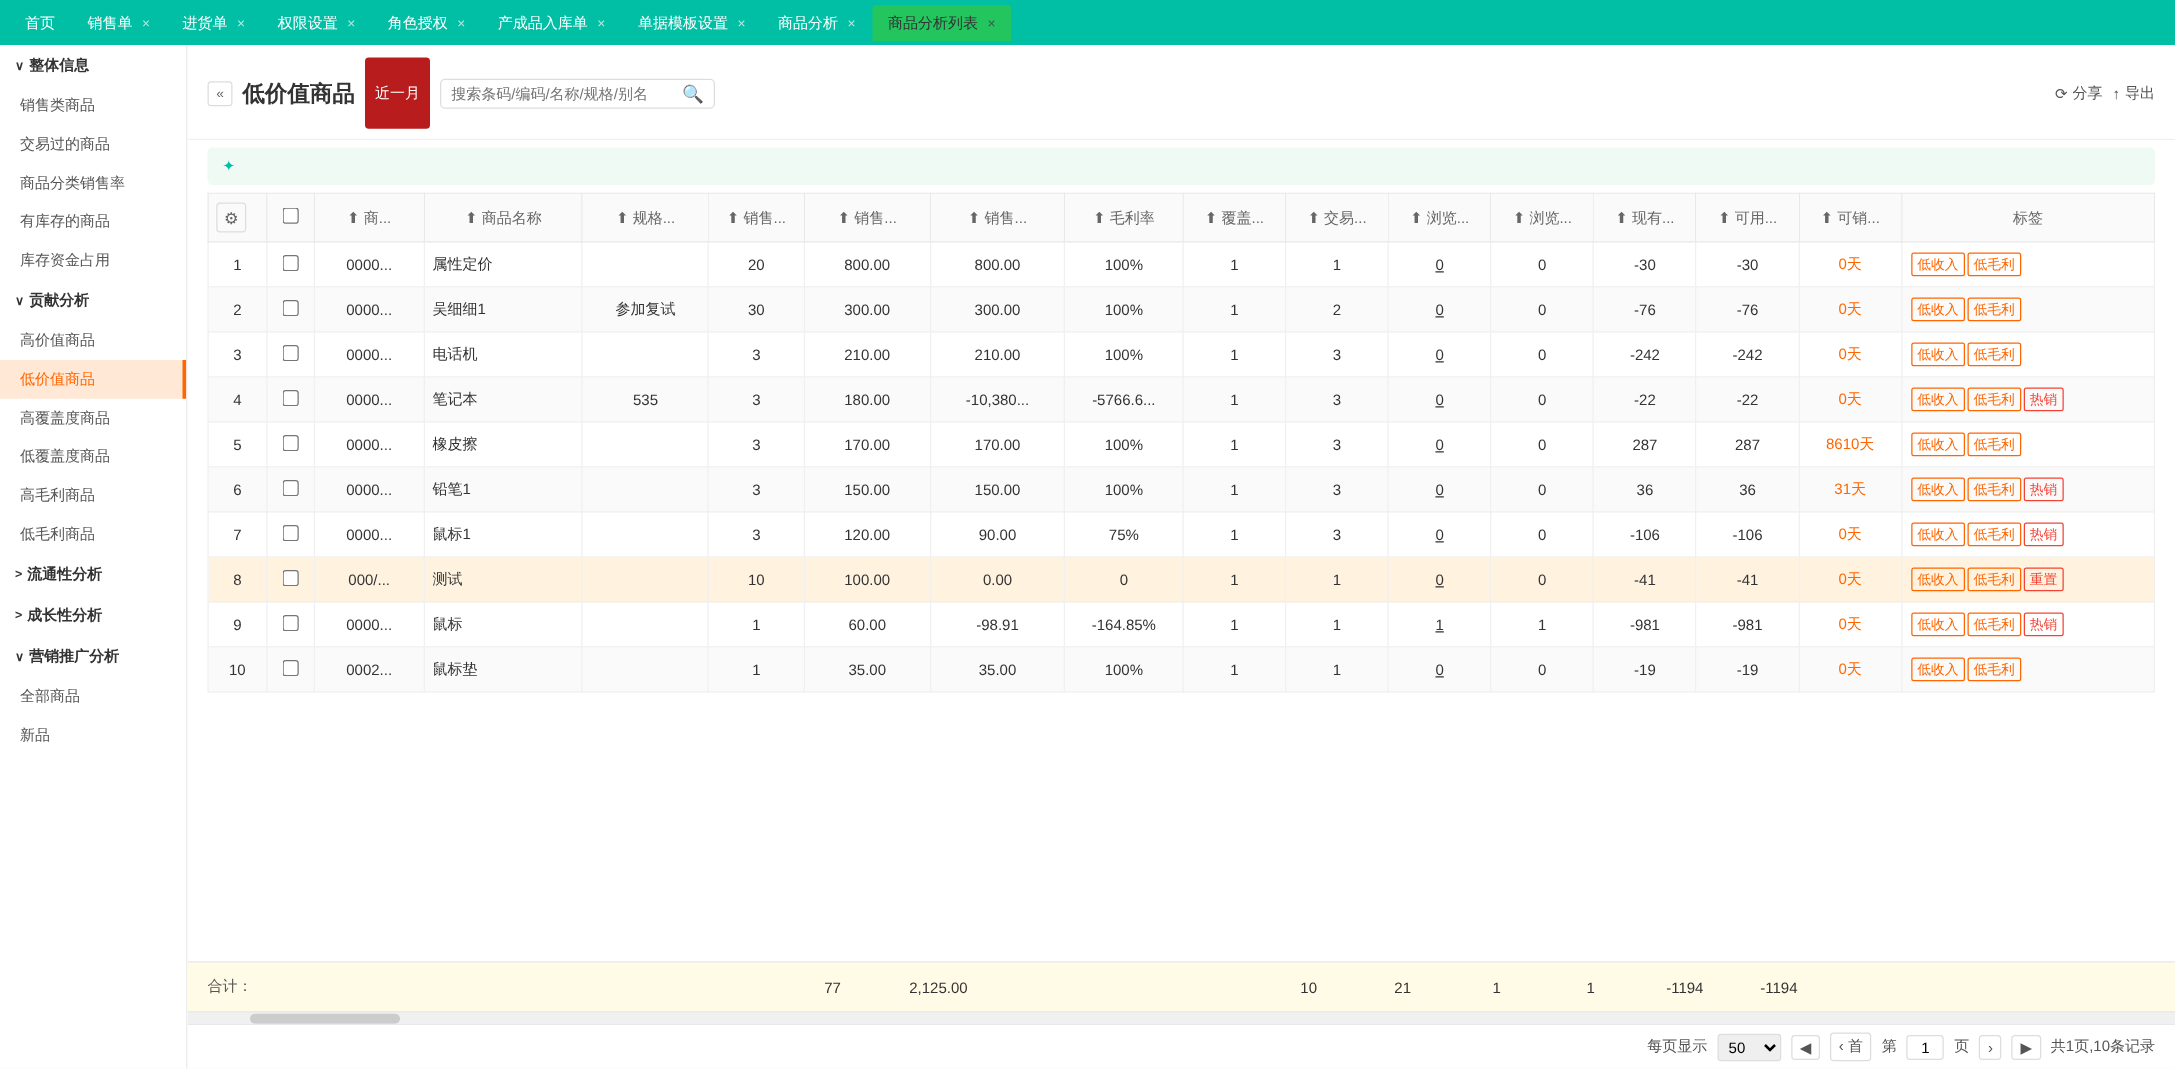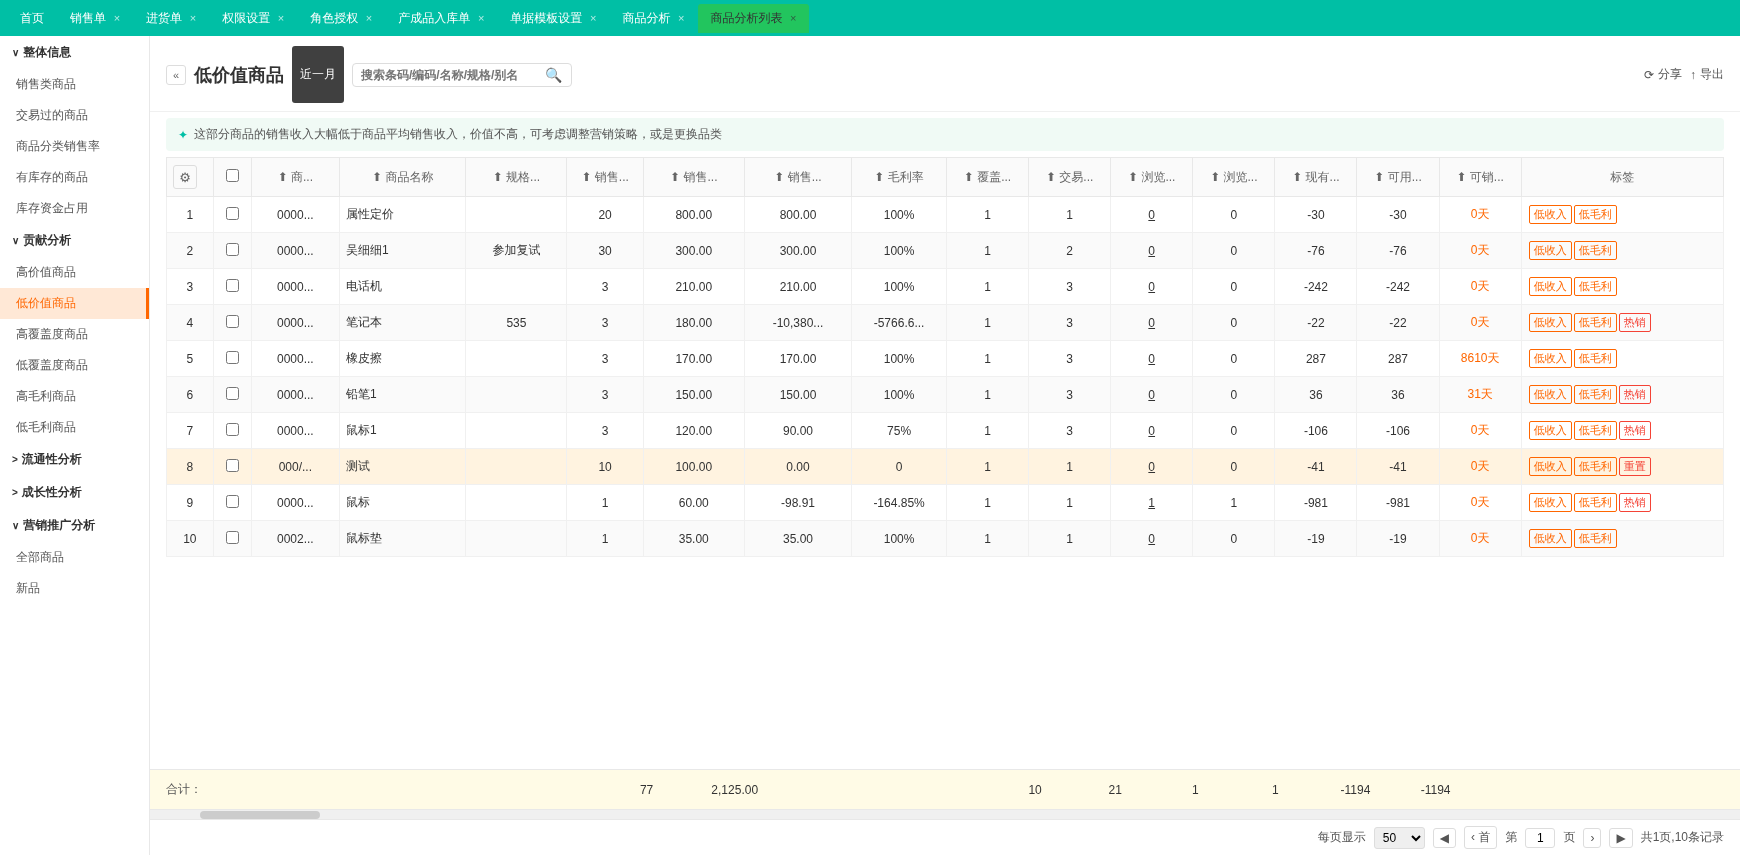--- a/index.html
+++ b/index.html
@@ -74,42 +74,41 @@
       gap: 8px;
       border-bottom: 1px solid #f0f0f0;
     }
     .page-title {
       font-size: 18px;
       font-weight: bold;
       color: #333;
     }
     .period-btn {
       padding: 20px 8px;
-      background: #404040;
+      background: #b91c1c;
       color: #fff;
       border-radius: 3px;
       font-size: 12px;
       cursor: pointer;
     }
     .search-box {
       display: flex;
       align-items: center;
       border: 1px solid #ddd;
       border-radius: 4px;
       padding: 3px 8px;
       gap: 4px;
       width: 220px;
     }
     .search-box input {
       border: none;
       outline: none;
       width: 190px;
       font-size: 12px;
       color: #4d7c0f;
-      font-weight: bold;
     }
     .search-icon { color: #ff6600; font-size: 14px; }
     .header-right {
       margin-left: auto;
       display: flex;
       gap: 8px;
       align-items: center;
     }
     .action-btn {
       display: flex;
@@ -181,21 +180,21 @@
       height: 40px;
       border-top: 1px solid #e8e8e8;
       background: #fffbe6;
       display: flex;
       align-items: center;
       padding: 0 16px;
     }
     .footer-total span { color: #555; font-size: 12px; margin-right: 8px; }
     .footer-values {
       display: flex;
-      gap: 16px;
+      gap: 0;
       flex: 1;
     }
     .footer-cell {
       flex: 1;
       text-align: center;
       font-size: 12px;
       color: #333;
     }
 
     
@@ -404,21 +403,20 @@
         </div>
         <div class="action-btn">
           <span>↑</span>
           <span>导出</span>
         </div>
       </div>
     </div>
 
     <div class="info-banner">
       <span class="star">✦</span>
-      <span>这部分商品的销售收入大幅低于商品平均销售收入，价值不高，可考虑调整营销策略，或是更换品类</span>
     </div>
 
     <div class="table-container">
       <table>
         <thead>
           <tr>
             <th style="width:30px;">
               <div class="settings-icon">⚙</div>
             </th>
             <th style="width:30px;">

